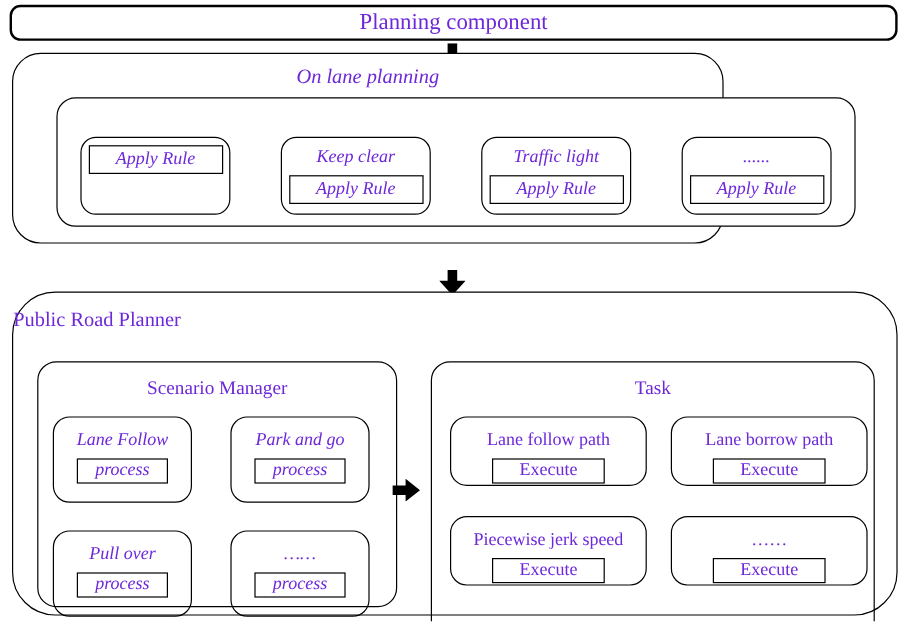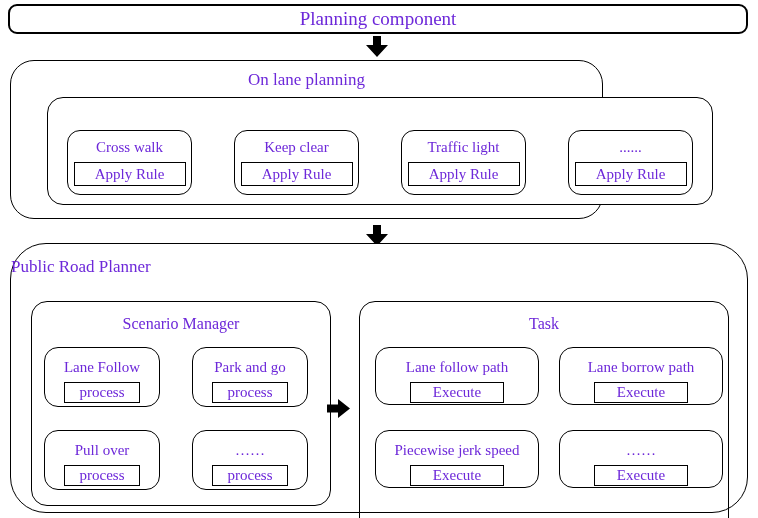--- a/index.html
+++ b/index.html
@@ -23,21 +23,21 @@
     left: 8px; top: 4px; width: 740px; height: 30px;
     border-width: 2px; border-radius: 9px;
     display: flex; align-items: center; justify-content: center;
     font-size: 19px;
   }
   
   .arrow { position: absolute; }
   .arrow-d1 { left: 366px; top: 36px; }
   .arrow-d2 { left: 366px; top: 225px; }
   
-  .olp-box { left: 10px; top: 60px; width: 593px; height: 159px; border-radius: 24px; }
+  .olp-box { left: 10px; top: 44px; width: 593px; height: 159px; border-radius: 24px; font-style: italic; }
   .olp-title { text-align: center; margin-top: 9px; font-size: 17px; }
   .td-box { left: 36px; top: 36px; width: 666px; height: 108px; border-radius: 16px; }
   .td-title { text-align: center; margin-top: 6px; font-size: 16px; }
   .td-items {
     position: absolute; left: 0; right: 0; top: 32px;
     display: flex; justify-content: center; gap: 42px;
   }
   .td-cell {
     box-sizing: border-box; width: 125px; height: 65px;
     border: 1px solid #000; border-radius: 13px; text-align: center;
@@ -58,22 +58,22 @@
   .sub-title { text-align: center; margin-top: 13px; font-size: 16px; }
   .sm-grid {
     position: absolute; left: 12px; top: 45px;
     display: grid; grid-template-columns: 116px 116px; column-gap: 32px; row-gap: 23px;
   }
   .task-grid {
     position: absolute; left: 15px; top: 45px;
     display: grid; grid-template-columns: 164px 164px; column-gap: 20px; row-gap: 25px;
   }
   .sm-cell {
-    box-sizing: border-box; width: 116px; height: 60px;
-    border: 1px solid #000; border-radius: 14px; text-align: center;
+    box-sizing: border-box; width: 116px; height: 72px;
+    border: 1px solid #000; border-radius: 14px; text-align: center; font-style: italic;
   }
   .task-cell {
     box-sizing: border-box; width: 164px; height: 58px;
     border: 1px solid #000; border-radius: 14px; text-align: center;
   }
   .inner-label { font-size: 15px; line-height: 18px; margin-top: 10px; }
   .sm-btn { width: 76px; height: 21px; }
   .task-btn { width: 94px; height: 21px; }
   .arrow-r { left: 316px; top: 155px; }
 </style>
@@ -90,21 +90,20 @@
     <polygon points="7,0 15,0 15,9 22,9 11,21 0,9 7,9" fill="#000000"></polygon>
   </svg>
 
   <div class="box olp-box">
     <div class="olp-title">On lane planning</div>
 
     <div class="box td-box">
 
       <div class="td-items">
         <div class="td-cell">
-          <div class="cell-label">Cross walk</div>
           <div class="cell-btn td-btn">Apply Rule</div>
         </div>
         <div class="td-cell">
           <div class="cell-label">Keep clear</div>
           <div class="cell-btn td-btn">Apply Rule</div>
         </div>
         <div class="td-cell">
           <div class="cell-label">Traffic light</div>
           <div class="cell-btn td-btn">Apply Rule</div>
         </div>

